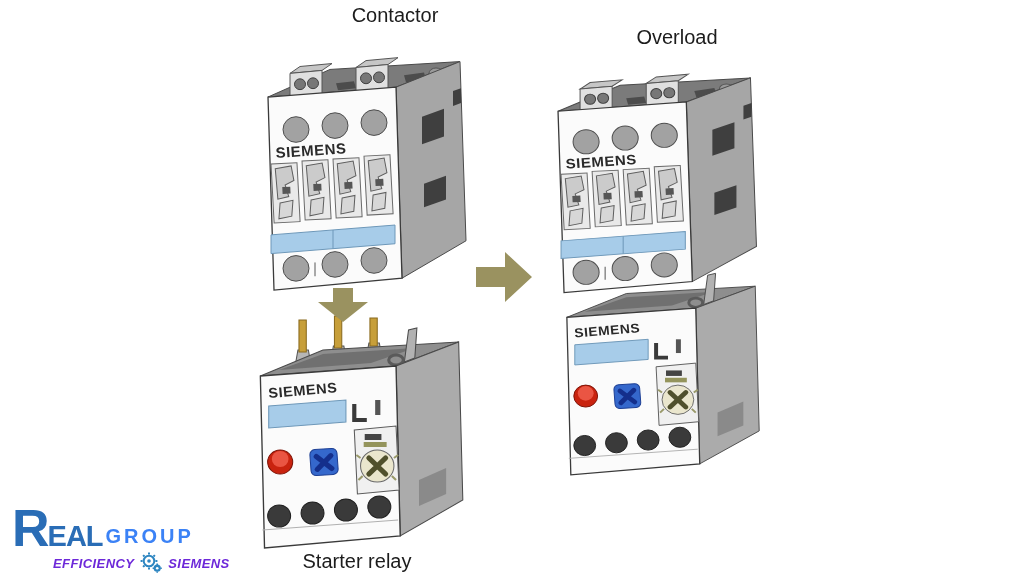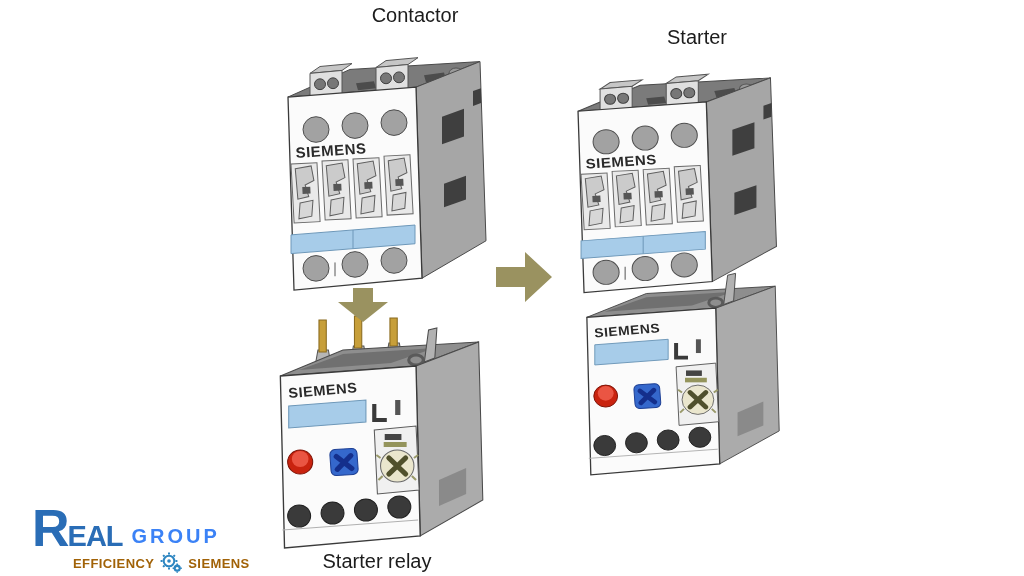--- a/index.html
+++ b/index.html
@@ -1,18 +1,18 @@
 <!DOCTYPE html>
 <html><head>
 <meta charset="utf-8">
 <style>
   html,body{margin:0;padding:0;background:#fff;}
   .stage{
     position:relative;width:936px;height:576px;background:#ffffff;
-    overflow:hidden;font-family:"Liberation Sans",sans-serif;margin-left:20px;
+    overflow:hidden;font-family:"Liberation Sans",sans-serif;
   }
   .device-label{
     position:absolute;font-size:20px;color:#1c1c1c;text-align:center;
     font-family:"Liberation Sans",sans-serif;
   }
   #contactor-label{left:300px;top:4px;width:190px;}
   #starter-label{left:597px;top:26px;width:160px;}
   #overload-label{left:262px;top:550px;width:190px;}
   .dev{position:absolute;}
   #contactor-svg{left:256px;top:34px;}
@@ -21,32 +21,32 @@
   #down-arrow-svg{left:318px;top:288px;}
   #right-arrow-svg{left:476px;top:252px;}
   .brand{
     font-family:"Liberation Sans",sans-serif;font-weight:bold;
     fill:#2a2a2a;letter-spacing:0.5px;
   }
   .b15{font-size:15px;}
   .b14{font-size:14px;}
   
   .logo{position:absolute;left:12px;top:510px;width:230px;}
-  .logo-row1{display:flex;align-items:flex-end;gap:9px;height:40px;}
+  .logo-row1{display:flex;align-items:flex-end;gap:3px;height:40px;}
   .logo-real{
     display:inline-block;font-weight:bold;font-size:29px;line-height:0.85;
     color:#2a6db6;letter-spacing:-1px;
   }
   .logo-real::first-letter{font-size:52px;letter-spacing:-2px;}
   .logo-group{
     font-weight:bold;font-size:20px;color:#3b82f6;letter-spacing:3px;
     padding-bottom:2px;
   }
   .logo-row2{display:flex;align-items:center;gap:5px;margin-left:41px;margin-top:1px;}
-  .logo-sub{font-weight:bold;font-size:13px;color:#a16207;letter-spacing:0.4px;}
+  .logo-sub{font-weight:bold;font-size:13px;color:#6d28d9;letter-spacing:0.4px;font-style:italic;}
   .gear{width:24px;height:24px;flex:0 0 auto;}
 </style>
 </head>
 <body>
 
 <div class="stage">
 
   <svg width="0" height="0" style="position:absolute" aria-hidden="true">
     <defs>
 
@@ -141,21 +141,21 @@
         </g>
         <circle cx="26" cy="208" r="11" fill="#3a3a3a" stroke="#202020"></circle>
         <circle cx="58" cy="205" r="11" fill="#3a3a3a" stroke="#202020"></circle>
         <circle cx="90" cy="202" r="11" fill="#3a3a3a" stroke="#202020"></circle>
         <circle cx="122" cy="199" r="11" fill="#3a3a3a" stroke="#202020"></circle>
       </g>
     </defs>
   </svg>
 
   <div class="device-label" id="contactor-label">Contactor</div>
-  <div class="device-label" id="starter-label">Starter</div>
+  <div class="device-label" id="starter-label">Overload</div>
   <div class="device-label" id="overload-label">Starter relay</div>
 
   <svg class="dev" id="contactor-svg" width="220" height="258" viewBox="0 0 220 262" preserveAspectRatio="none">
     <use href="#contactor-g"></use>
   </svg>
 
   <svg class="dev" id="relay-svg" width="215" height="245" viewBox="0 0 206 245" preserveAspectRatio="none">
     <use href="#relay-pins"></use>
     <use href="#relay-g"></use>
   </svg>

